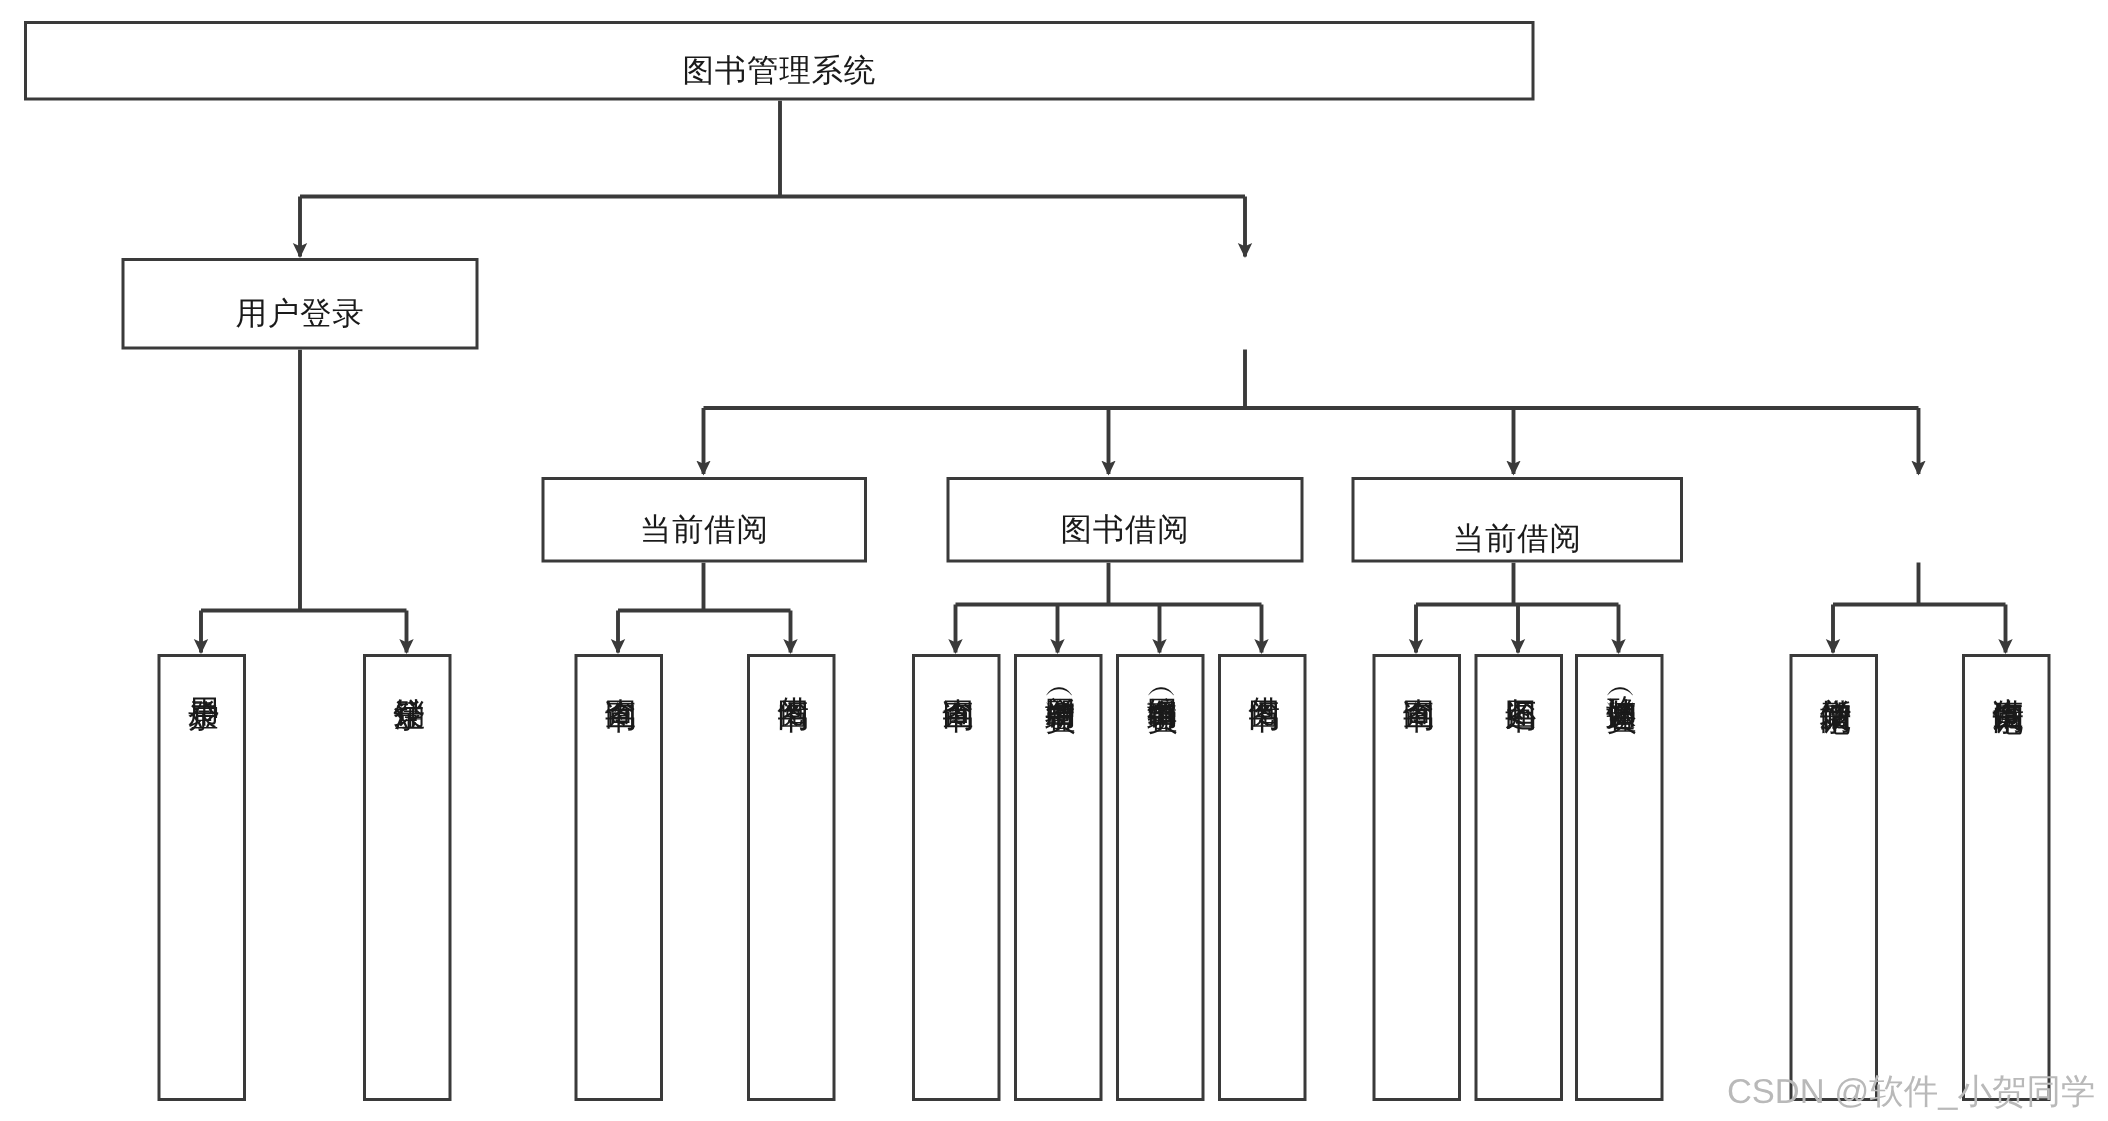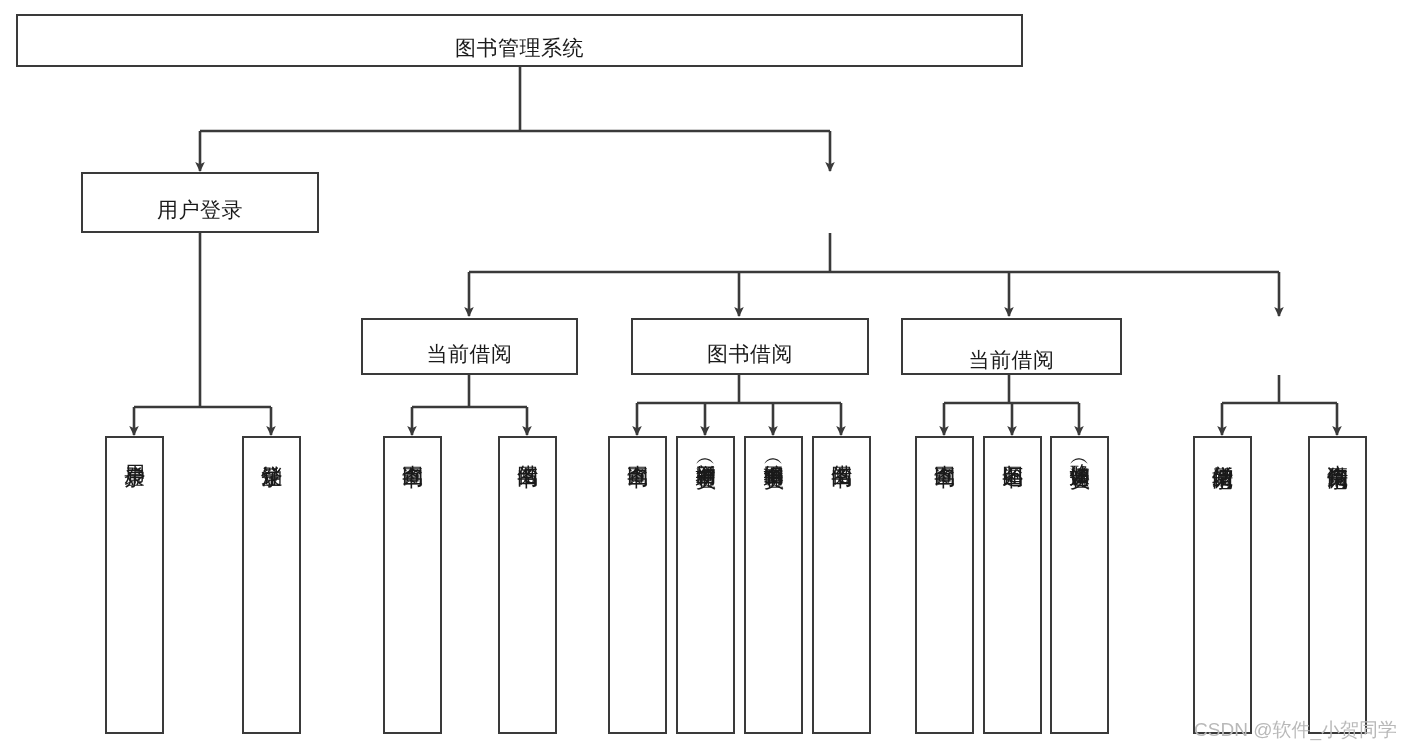--- a/index.html
+++ b/index.html
@@ -58,21 +58,21 @@
     letter-spacing: 1px;
     white-space: nowrap;
   }
   .node.vert.tall .label {
     font-size: 20px;
   }
   .watermark {
     position: absolute;
     right: 8px;
     bottom: 4px;
-    font-size: 19px;
+    font-size: 23px;
     color: #b9b9b9;
     white-space: nowrap;
     user-select: none;
   }
 </style>
 </head>
 <body>
 
 <div id="canvas">
 

